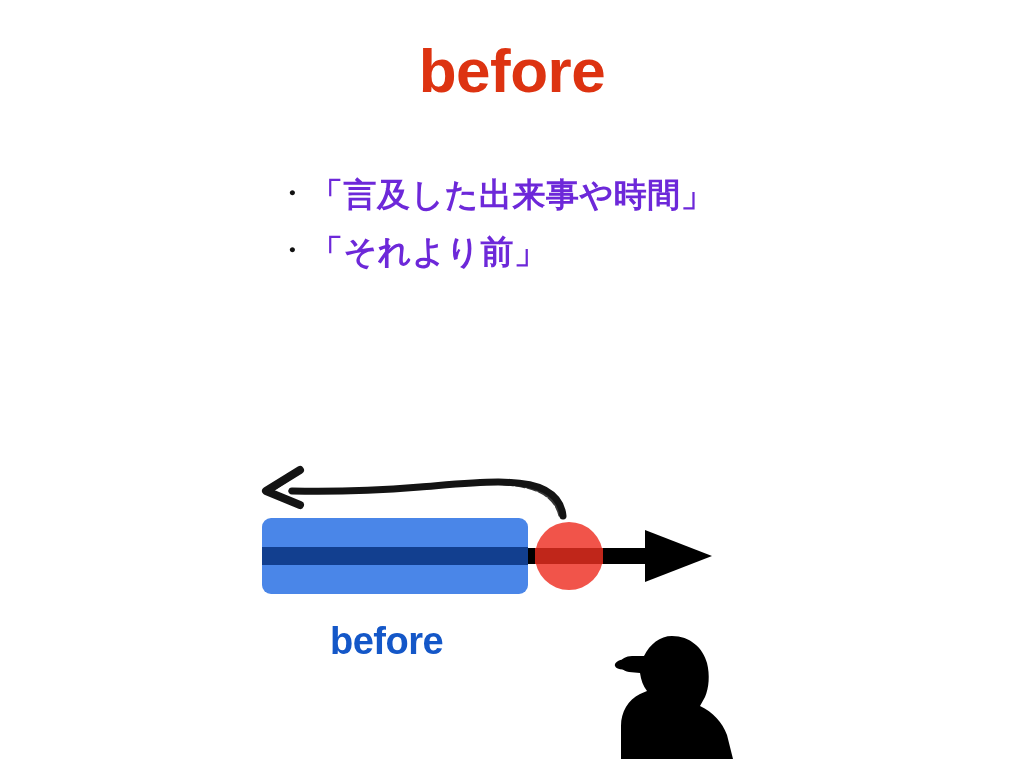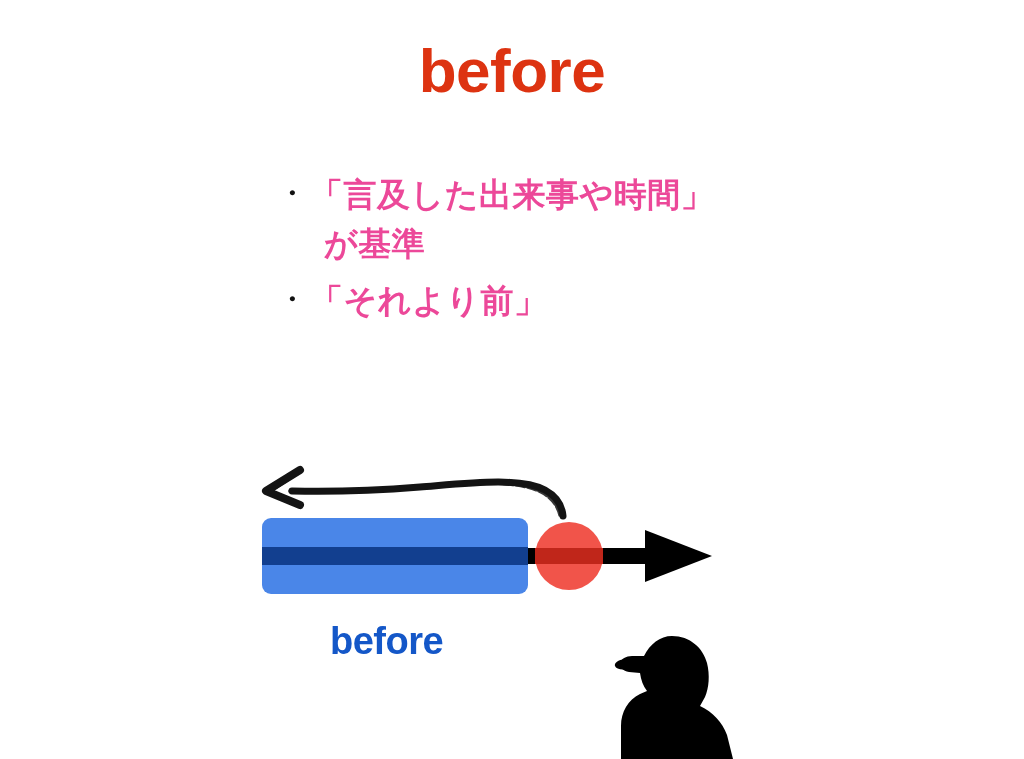--- a/index.html
+++ b/index.html
@@ -57,21 +57,21 @@
     font-size: 32px;
     line-height: 46px;
     color: #111111;
     text-align: left;
     font-family: "DejaVu Sans", sans-serif;
   }
   .bullet-text {
     flex: 1 1 auto;
     font-size: 33px;
     line-height: 49px;
-    color: #ec4899;
+    color: #6d28d9;
     font-weight: bold;
     font-family: "DejaVu Sans", sans-serif;
     letter-spacing: 0.5px;
   }
   .bullet-text .cont-line {
     display: block;
     padding-left: 14px;
   }
 
   
@@ -103,21 +103,20 @@
 <div class="slide">
 
   <div class="slide-title">before</div>
 
   <div class="bullet-list">
 
     <div class="bullet-item">
       <span class="bullet-marker">・</span>
       <span class="bullet-text">
         <span>「言及した出来事や時間」</span>
-        <span class="cont-line">が基準</span>
       </span>
     </div>
 
     <div class="bullet-item">
       <span class="bullet-marker">・</span>
       <span class="bullet-text">
         <span>「それより前」</span>
       </span>
     </div>
 

